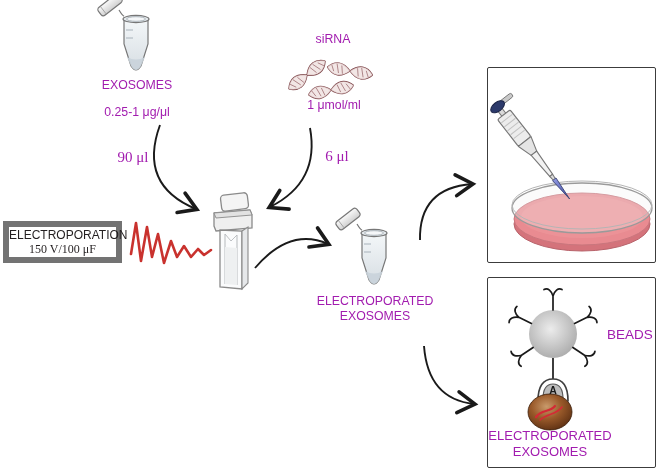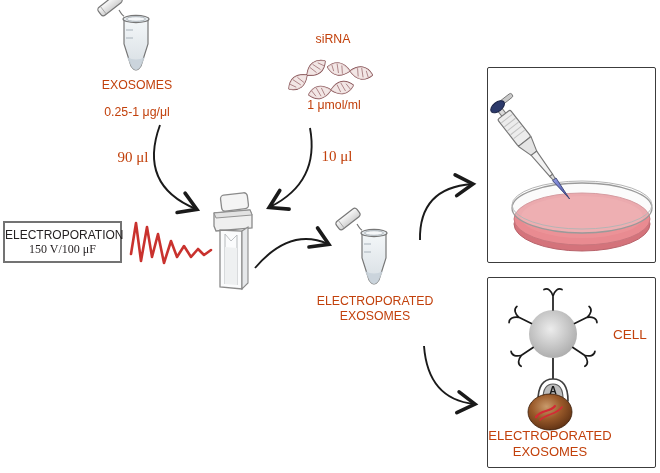--- a/index.html
+++ b/index.html
@@ -1,23 +1,23 @@
 <!DOCTYPE html>
 <html><head>
 <meta charset="utf-8">
 <style>
   html,body{margin:0;padding:0;background:#fff;}
   #figure{
     position:relative;width:660px;height:473px;background:#ffffff;overflow:hidden;
     font-family:"Liberation Sans",sans-serif;color:#231f20;
   }
-  .lbl{position:absolute;text-align:center;line-height:1.18;font-size:12.3px;color:#c2410c;}
+  .lbl{position:absolute;text-align:center;line-height:1.18;font-size:12.3px;color:#a21caf;}
   .serif{font-family:Liberation Serif, serif;font-size:15px;}
   .panel{position:absolute;border:1.5px solid #3c3c3c;border-radius:2px;background:#fff;box-sizing:border-box;}
-  #ep-box{position:absolute;left:3px;top:221px;width:119px;height:42px;border:2px solid #737373;
+  #ep-box{position:absolute;left:3px;top:221px;width:119px;height:42px;border:6px solid #737373;
     box-sizing:border-box;display:flex;flex-direction:column;justify-content:center;text-align:center;background:#fff;}
   #ep-box .l1{font-size:12px;}
   #ep-box .l2{font-size:12px;font-family:Liberation Serif, serif;}
   .two-line div{white-space:nowrap;}
   #cc-label{font-size:13px;line-height:1.25;}
   #beads-label{font-size:13.5px;}
   #bead-product{font-size:13px;line-height:1.25;}
   #a-tag{font-size:10.5px;font-weight:bold;color:#1a1a1a;}
   svg{position:absolute;left:0;top:0;pointer-events:none;}
 </style>
@@ -161,34 +161,34 @@
     </g>
   </svg>
 
   <div class="lbl" style="left:72px;top:78px;width:130px;">EXOSOMES</div>
   <div class="lbl" style="left:72px;top:92px;width:130px;margin-top:13px;">0.25-1 μg/μl</div>
 
   <div class="lbl" style="left:272px;top:32px;width:122px;">siRNA</div>
   <div class="lbl" style="left:272px;top:98px;width:124px;">1 μmol/ml</div>
 
   <div class="lbl serif" style="left:104px;top:149px;width:58px;">90 μl</div>
-  <div class="lbl serif" style="left:308px;top:148px;width:58px;">10 μl</div>
+  <div class="lbl serif" style="left:308px;top:148px;width:58px;">6 μl</div>
 
   <div id="ep-box">
     <div class="l1">ELECTROPORATION</div>
     <div class="l2">150 V/100 μF</div>
   </div>
 
   <div class="lbl two-line" style="left:308px;top:294px;width:134px;">
     <div>ELECTROPORATED</div>
     <div>EXOSOMES</div>
   </div>
 
 
-  <div class="lbl" id="beads-label" style="left:604px;top:327px;width:52px;">CELL</div>
+  <div class="lbl" id="beads-label" style="left:604px;top:327px;width:52px;">BEADS</div>
 
   <div class="lbl" id="a-tag" style="left:546px;top:384px;width:14px;">A</div>
 
   <div class="lbl two-line" id="bead-product" style="left:483px;top:428px;width:134px;">
     <div>ELECTROPORATED</div>
     <div>EXOSOMES</div>
   </div>
 
 </div>
 

